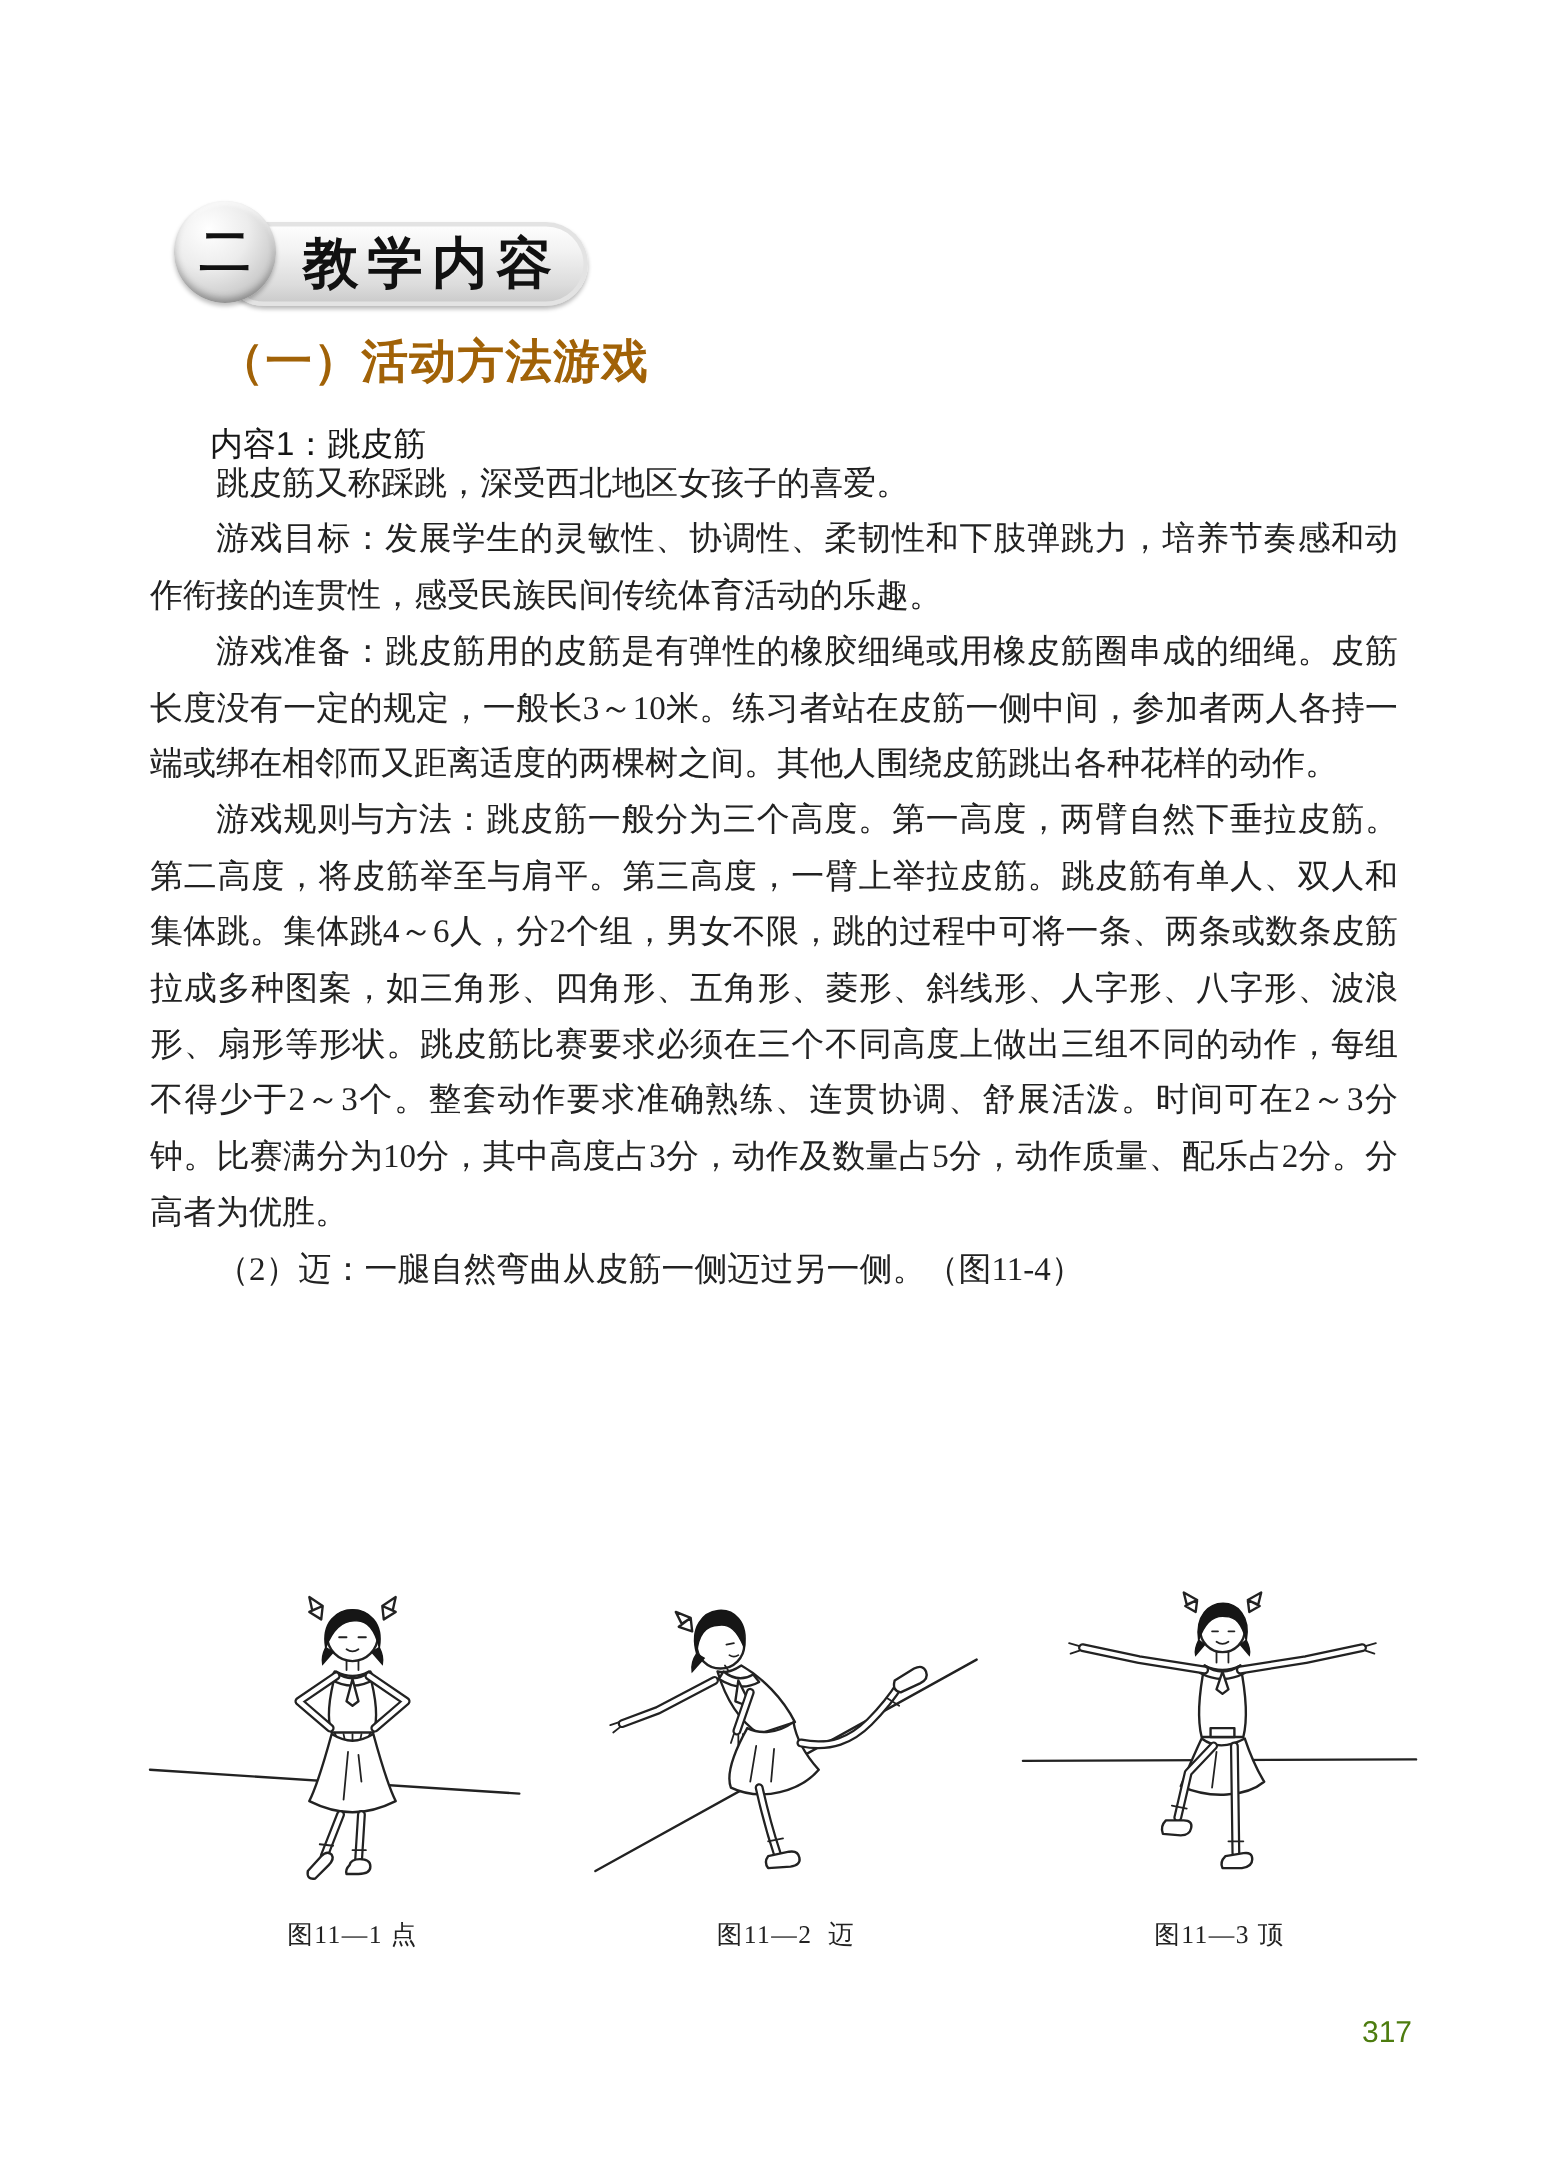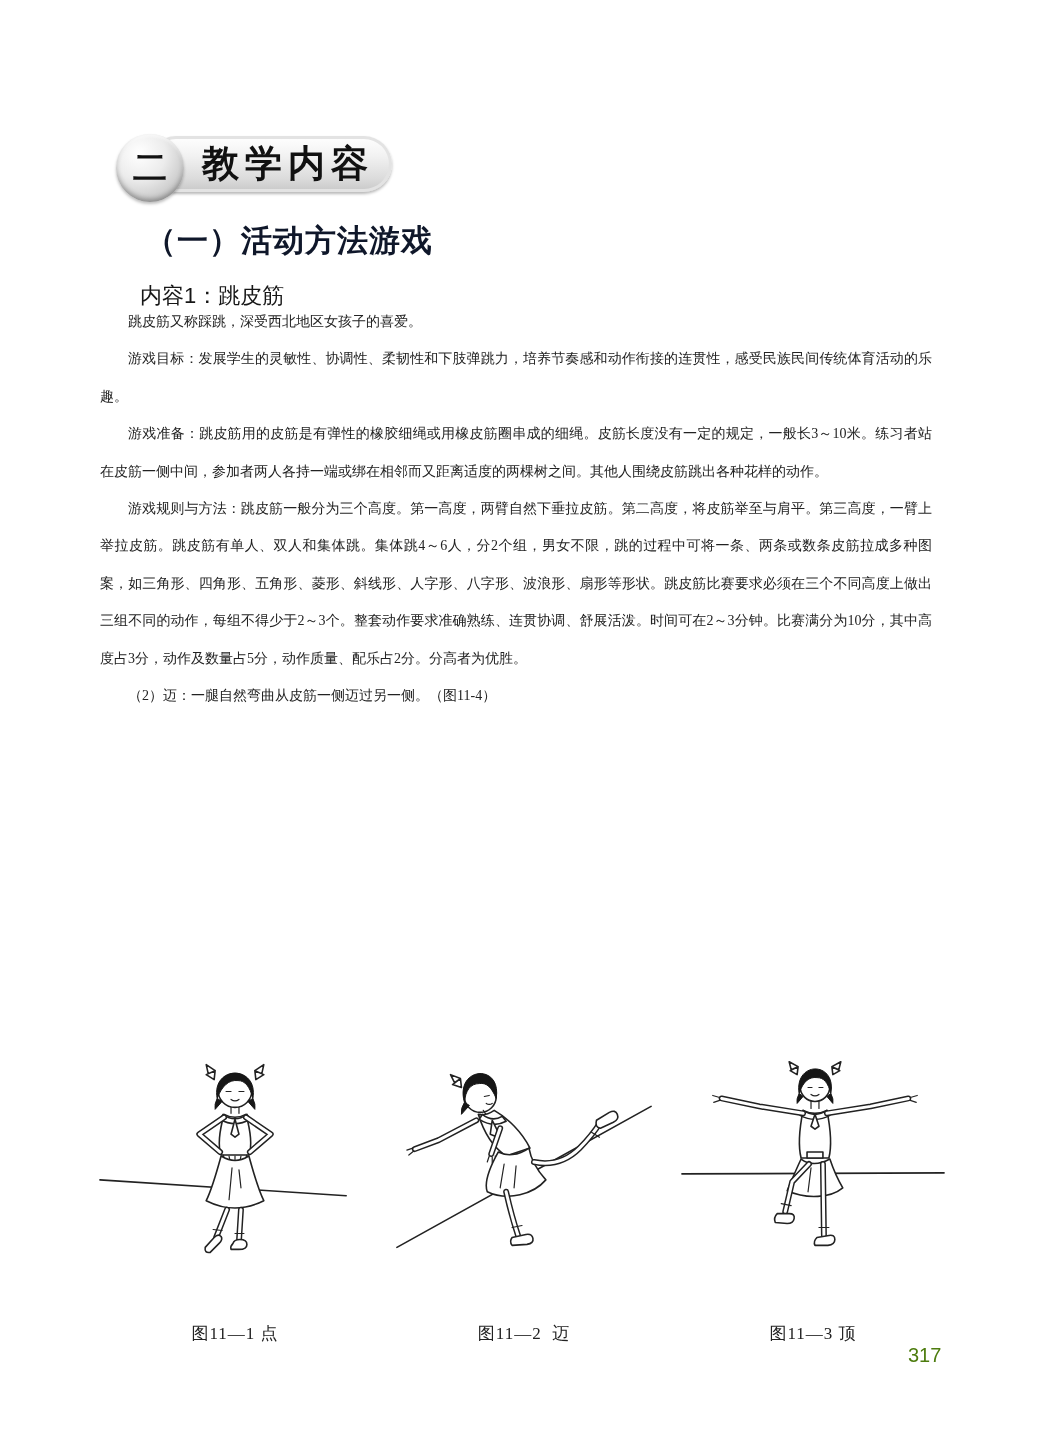--- a/index.html
+++ b/index.html
@@ -8,60 +8,60 @@
     position:relative;
     background:#ffffff;
     font-family:"Liberation Serif","DejaVu Serif",serif;
     color:#1d1d1d;
     overflow:hidden;
   }
 
   
   .badge { position:absolute; left:116px; top:134px; width:278px; height:68px; }
   .badge-pill {
-    position:absolute; left:32px; top:2px; width:244px; height:56px;
+    position:absolute; left:32px; top:14px; width:244px; height:56px;
     border-radius:28px;
     background:linear-gradient(180deg,#ffffff 0%,#f2f2f2 35%,#dcdcdc 75%,#c7c7c7 100%);
     box-shadow:inset 0 0 0 3px #e3e3e3, inset 0 2px 2px #ffffff, 0 2px 3px rgba(0,0,0,.28);
     display:flex; align-items:center; justify-content:center;
     padding-left:36px;
     font-weight:bold; font-size:37px; letter-spacing:6px; color:#111;
   }
   .badge-circle {
     position:absolute; left:0; top:0; width:68px; height:68px; border-radius:50%;
     background:radial-gradient(circle at 34% 28%, #ffffff 0%, #ececec 40%, #c2c2c2 80%, #a8a8a8 100%);
     box-shadow:inset 0 -3px 5px rgba(0,0,0,.30), inset 0 2px 3px rgba(255,255,255,.9), 0 2px 3px rgba(0,0,0,.25);
     display:flex; align-items:center; justify-content:center;
     font-weight:bold; font-size:34px; color:#111;
   }
 
   
   .section-title {
     position:absolute; left:145px; top:220px;
-    font-size:31px; font-weight:bold; color:#0f172a; letter-spacing:1px;
+    font-size:31px; font-weight:bold; color:#a16207; letter-spacing:1px;
   }
   .content-heading {
     position:absolute; left:140px; top:281px;
     font-family:"Liberation Sans","DejaVu Sans",sans-serif;
     font-size:22px; font-weight:normal; color:#161616;
   }
 
   
   .body-text {
     position:absolute; left:100px; top:303px; width:832px;
-    font-size:14px; line-height:37.4px; text-align:justify; color:#222;
+    font-size:22px; line-height:37.4px; text-align:justify; color:#222;
   }
   .body-text p { text-indent:2em; }
 
   
   .figures {
     position:absolute; left:96px; top:1052px; width:856px;
     display:flex; justify-content:space-between;
   }
-  .figure { width:278px; display:flex; flex-direction:column; align-items:center;gap:44px; }
+  .figure { width:278px; display:flex; flex-direction:column; align-items:center; }
   .figure svg { width:278px; height:218px; display:block; }
   .figure-caption {
     margin-top:8px; font-size:17px; color:#222; white-space:pre; letter-spacing:1px;
   }
 
   
   .ln   { stroke:#222; stroke-width:1.6; fill:none; stroke-linecap:round; }
   .thin { stroke:#222; stroke-width:1.2; fill:none; stroke-linecap:round; }
   .limb { stroke:#222; stroke-width:6;  fill:none; stroke-linecap:round; stroke-linejoin:round; }
   .limb-fill { stroke:#fff; stroke-width:3; fill:none; stroke-linecap:round; stroke-linejoin:round; }

